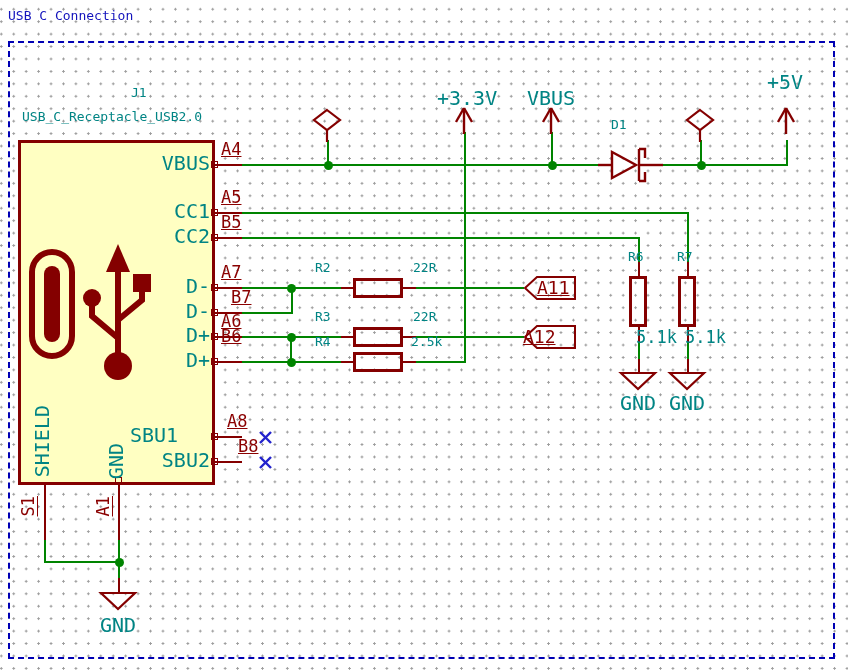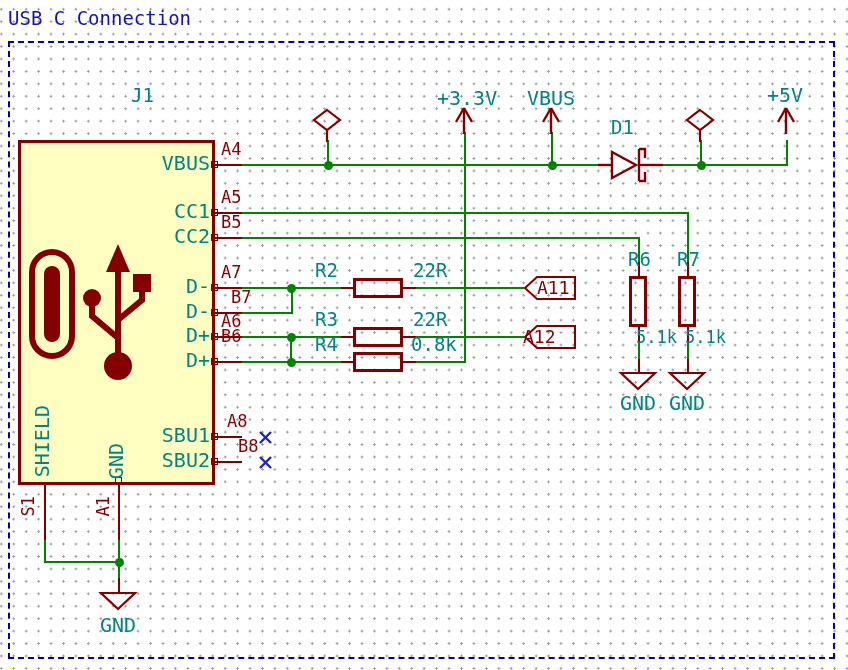--- a/index.html
+++ b/index.html
@@ -6,23 +6,23 @@
   .sheet{
     position:relative;width:848px;height:670px;overflow:hidden;
     background-color:#ffffff;
     background-image:radial-gradient(circle,#9c9c9c 1px,transparent 1.2px);
     background-size:12.45px 12.45px;
     background-position:7.5px 3px;
     font-family:"DejaVu Sans Mono",monospace;
   }
   .t{position:absolute;white-space:pre;line-height:1.05;}
   .teal{color:#008484;}
-  .red{color:#8a0000;}
+  .red{color:#8a0000;text-decoration:underline;}
   .blue{color:#1313bc;}
-  .f19{font-size:19px;}
+  .f19{font-size:13px;}
   .f20{font-size:20px;}
   .f17{font-size:17px;}
   .f18{font-size:18px;}
   .vtext{writing-mode:vertical-rl;transform:rotate(180deg);}
   .wire{position:absolute;background:#008400;}
   .stub{position:absolute;background:#840000;}
   .junction{position:absolute;width:9px;height:9px;border-radius:50%;background:#008400;}
   .pinsq{position:absolute;width:7px;height:7px;border:1.5px solid #840000;background:transparent;box-sizing:border-box;}
   .border-dash{position:absolute;left:8px;top:41px;width:827px;height:618px;border:2px dashed #0000b4;box-sizing:border-box;}
   .body{position:absolute;left:18px;top:140px;width:197px;height:345px;background:#ffffc2;border:3px solid #840000;box-sizing:border-box;}
@@ -34,41 +34,42 @@
 <body>
 
 <div class="sheet">
 
   <div class="t blue f19" style="left:8px;top:9px;">USB C Connection</div>
 
   <div class="border-dash"></div>
 
   <div class="body"></div>
   <div class="t teal f19" style="left:131px;top:86px;">J1</div>
+  <div class="t teal f19" style="left:22px;top:110px;">USB_C_Receptacle_USB2.0</div>
 
   <svg style="left:28px;top:238px;" width="155" height="148" viewBox="0 0 155 148">
     <rect x="4" y="14" width="40" height="104" rx="20" fill="none" stroke="#840000" stroke-width="6"></rect>
     <rect x="16" y="28" width="16" height="76" rx="8" fill="#840000"></rect>
     <polygon points="90,6 78,34 102,34" fill="#840000"></polygon>
     <line x1="90" y1="28" x2="90" y2="120" stroke="#840000" stroke-width="6"></line>
     <circle cx="90" cy="128" r="14" fill="#840000"></circle>
     <path d="M90 100 L64 78 L64 66" fill="none" stroke="#840000" stroke-width="6"></path>
     <circle cx="64" cy="60" r="9" fill="#840000"></circle>
     <path d="M90 82 L114 62 L114 52" fill="none" stroke="#840000" stroke-width="6"></path>
     <rect x="105" y="36" width="18" height="18" fill="#840000"></rect>
   </svg>
 
   <div class="pname" style="top:153px;">VBUS</div>
   <div class="pname" style="top:201px;">CC1</div>
   <div class="pname" style="top:226px;">CC2</div>
   <div class="pname" style="top:276px;">D-</div>
   <div class="pname" style="top:301px;">D-</div>
   <div class="pname" style="top:325px;">D+</div>
   <div class="pname" style="top:350px;">D+</div>
-  <div class="pname" style="top:425px;">SBU1</div>
+  <div class="pname" style="top:425px;text-align:center;">SBU1</div>
   <div class="pname" style="top:450px;">SBU2</div>
 
   <div class="t red f17" style="left:221px;top:141px;">A4</div>
   <div class="t red f17" style="left:221px;top:189px;">A5</div>
   <div class="t red f17" style="left:221px;top:214px;">B5</div>
   <div class="t red f17" style="left:221px;top:264px;">A7</div>
   <div class="t red f17" style="left:231px;top:289px;">B7</div>
   <div class="t red f17" style="left:221px;top:313px;">A6</div>
   <div class="t red f17" style="left:221px;top:328px;">B6</div>
   <div class="t red f17" style="left:227px;top:413px;">A8</div>
@@ -163,21 +164,21 @@
   <div class="rbox" style="left:353px;top:327px;width:50px;height:20px;"></div>
   <div class="rbox" style="left:353px;top:352px;width:50px;height:20px;"></div>
   <div class="rbox" style="left:629px;top:276px;width:18px;height:51px;"></div>
   <div class="rbox" style="left:678px;top:276px;width:18px;height:51px;"></div>
 
   <div class="t teal f19" style="left:315px;top:261px;">R2</div>
   <div class="t teal f19" style="left:413px;top:261px;">22R</div>
   <div class="t teal f19" style="left:315px;top:310px;">R3</div>
   <div class="t teal f19" style="left:413px;top:310px;">22R</div>
   <div class="t teal f19" style="left:315px;top:335px;">R4</div>
-  <div class="t teal f19" style="left:411px;top:335px;">0.8k</div>
+  <div class="t teal f19" style="left:411px;top:335px;">2.5k</div>
   <div class="t teal f19" style="left:628px;top:250px;text-align:center;">R6</div>
   <div class="t teal f19" style="left:677px;top:250px;">R7</div>
   <div class="t teal f17" style="left:636px;top:329px;">5.1k</div>
   <div class="t teal f17" style="left:685px;top:329px;">5.1k</div>
 
   <div class="t teal f19" style="left:611px;top:118px;">D1</div>
   <svg style="left:596px;top:142px;" width="70" height="46" viewBox="0 0 70 46">
     <line x1="2" y1="23" x2="16" y2="23" stroke="#840000" stroke-width="2.4"></line>
     <polygon points="16,10 16,36 40,23" fill="none" stroke="#840000" stroke-width="2.4"></polygon>
     <line x1="43" y1="7" x2="43" y2="39" stroke="#840000" stroke-width="2.4"></line>
@@ -193,21 +194,21 @@
     <line x1="12" y1="8" x2="20" y2="22" stroke="#840000" stroke-width="2.4"></line>
   </svg>
 
   <div class="t teal f20" style="left:527px;top:88px;">VBUS</div>
   <svg style="left:539px;top:100px;" width="24" height="36" viewBox="0 0 24 36">
     <line x1="12" y1="8" x2="12" y2="34" stroke="#840000" stroke-width="2.4"></line>
     <line x1="12" y1="8" x2="4" y2="22" stroke="#840000" stroke-width="2.4"></line>
     <line x1="12" y1="8" x2="20" y2="22" stroke="#840000" stroke-width="2.4"></line>
   </svg>
 
-  <div class="t teal f20" style="left:767px;top:85px;">+5V</div>
+  <div class="t teal f20" style="left:767px;top:72px;">+5V</div>
   <svg style="left:774px;top:100px;" width="24" height="36" viewBox="0 0 24 36">
     <line x1="12" y1="8" x2="12" y2="34" stroke="#840000" stroke-width="2.4"></line>
     <line x1="12" y1="8" x2="4" y2="22" stroke="#840000" stroke-width="2.4"></line>
     <line x1="12" y1="8" x2="20" y2="22" stroke="#840000" stroke-width="2.4"></line>
   </svg>
 
   <svg style="left:312px;top:106px;" width="30" height="38" viewBox="0 0 30 38">
     <polygon points="15,4 28,14 15,24 2,14" fill="none" stroke="#840000" stroke-width="2.2"></polygon>
     <line x1="15" y1="24" x2="15" y2="36" stroke="#840000" stroke-width="2.2"></line>
   </svg>

